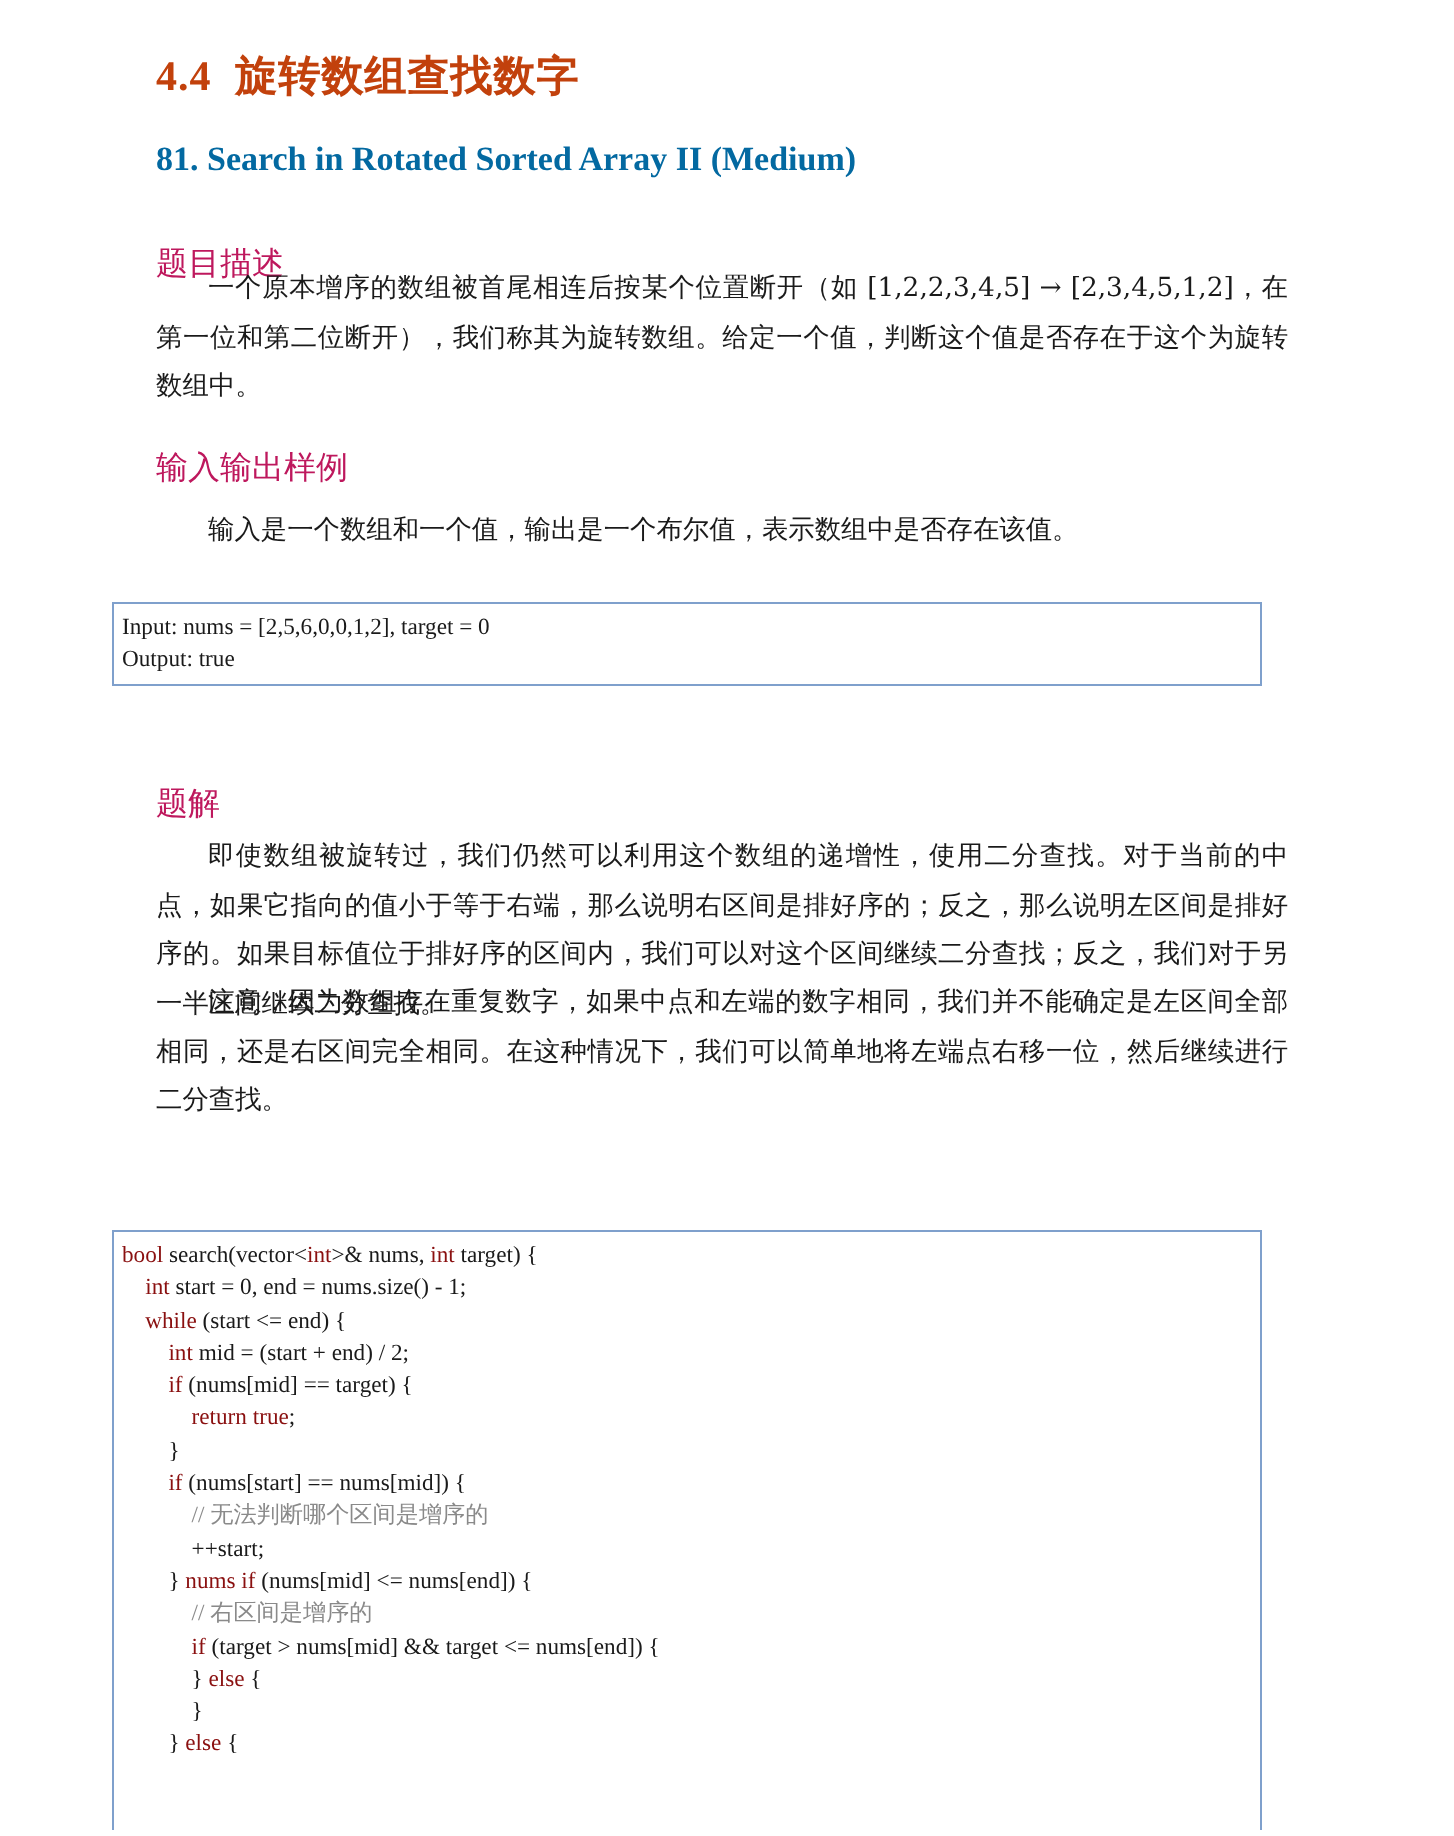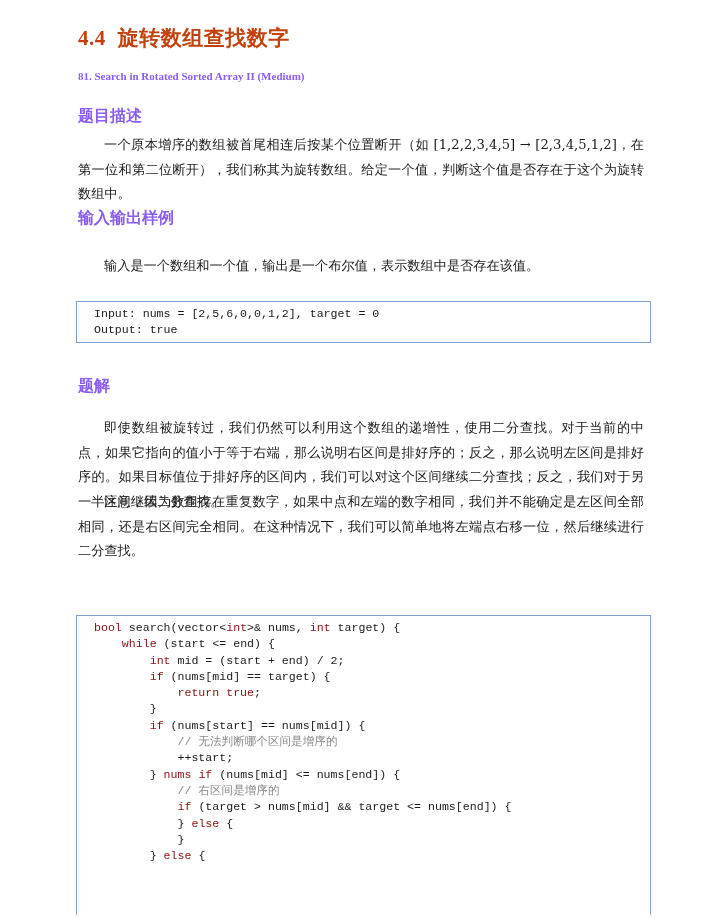--- a/index.html
+++ b/index.html
@@ -2,27 +2,27 @@
 <html><head>
 <meta charset="utf-8">
 <style>
   html, body { margin:0; padding:0; background:#ffffff; }
   body { width:727px; height:918px; position:relative; overflow:hidden;
          font-family:"DejaVu Serif","Liberation Serif",serif; color:#1a1a1a; }
   .chapter-title { position:absolute; left:78px; top:24px; font-size:21px; font-weight:bold;
          color:#c2410c; letter-spacing:0.5px; }
   .chapter-title .num { font-family:"Liberation Serif",serif; margin-right:12px; }
   .problem-title { position:absolute; left:78px; top:70px; font-family:"Liberation Serif",serif;
-         font-size:11px; font-weight:bold; color:#8b5cf6; }
-  .section-h { position:absolute; left:78px; font-size:16px; font-weight:bold; color:#8b5cf6; }
+         font-size:17px; font-weight:bold; color:#0369a1; }
+  .section-h { position:absolute; left:78px; font-size:16px; font-weight:normal; color:#be185d;margin-top:16px; }
   .para { position:absolute; left:78px; width:566px; font-size:13.2px; line-height:24.5px;
           text-align:justify; text-indent:26px; }
-  .code-box { position:absolute; left:76px; width:575px; border:1.5px solid #7fa0cc;
-          font-family:Liberation Mono, monospace; font-size:11.6px;
-          line-height:16.3px; padding:4px 6px 4px 17px; box-sizing:border-box; background:#fff; }
+  .code-box { position:absolute; left:56px; width:575px; border:1.5px solid #7fa0cc;
+          font-family:Liberation Serif, serif; font-size:11.6px;
+          line-height:16.3px; padding:4px 6px 4px 4px; box-sizing:border-box; background:#fff; }
   .code-box.open-bottom { border-bottom:none; }
   .code-line { white-space:pre; height:16.3px; }
   .kw { color:#8a1010; }
   .cm { color:#8a8a8a; }
 </style>
 </head>
 <body>
 
 <div class="chapter-title">
   <span class="num">4.4</span><span>旋转数组查找数字</span>
@@ -40,20 +40,21 @@
   <div class="code-line">Input: nums = [2,5,6,0,0,1,2], target = 0</div>
   <div class="code-line">Output: true</div>
 </div>
 
 <div class="section-h" style="top:376px;">题解</div>
 <div class="para" style="top:416px;font-family:Liberation Serif, serif;">即使数组被旋转过，我们仍然可以利用这个数组的递增性，使用二分查找。对于当前的中点，如果它指向的值小于等于右端，那么说明右区间是排好序的；反之，那么说明左区间是排好序的。如果目标值位于排好序的区间内，我们可以对这个区间继续二分查找；反之，我们对于另一半区间继续二分查找。</div>
 <div class="para" style="top:490px;">注意，因为数组存在重复数字，如果中点和左端的数字相同，我们并不能确定是左区间全部相同，还是右区间完全相同。在这种情况下，我们可以简单地将左端点右移一位，然后继续进行二分查找。</div>
 
 <div class="code-box open-bottom" id="code-box" style="top:583px; height:300px;margin-top:32px;">
     <div class="code-line"><span class="kw">bool</span><span> search(vector&lt;</span><span class="kw">int</span><span>&gt;&amp; nums, </span><span class="kw">int</span><span> target) {</span></div>
+    <div class="code-line">    <span class="kw">int</span><span> start = 0, end = nums.size() - 1;</span></div>
     <div class="code-line">    <span class="kw">while</span><span> (start &lt;= end) {</span></div>
     <div class="code-line">        <span class="kw">int</span><span> mid = (start + end) / 2;</span></div>
     <div class="code-line">        <span class="kw">if</span><span> (nums[mid] == target) {</span></div>
     <div class="code-line">            <span class="kw">return true</span><span>;</span></div>
     <div class="code-line">        <span>}</span></div>
     <div class="code-line">        <span class="kw">if</span><span> (nums[start] == nums[mid]) {</span></div>
     <div class="code-line">            <span class="cm">// 无法判断哪个区间是增序的</span></div>
     <div class="code-line">            <span>++start;</span></div>
     <div class="code-line">        <span>} </span><span class="kw">nums if</span><span> (nums[mid] &lt;= nums[end]) {</span></div>
     <div class="code-line">            <span class="cm">// 右区间是增序的</span></div>

